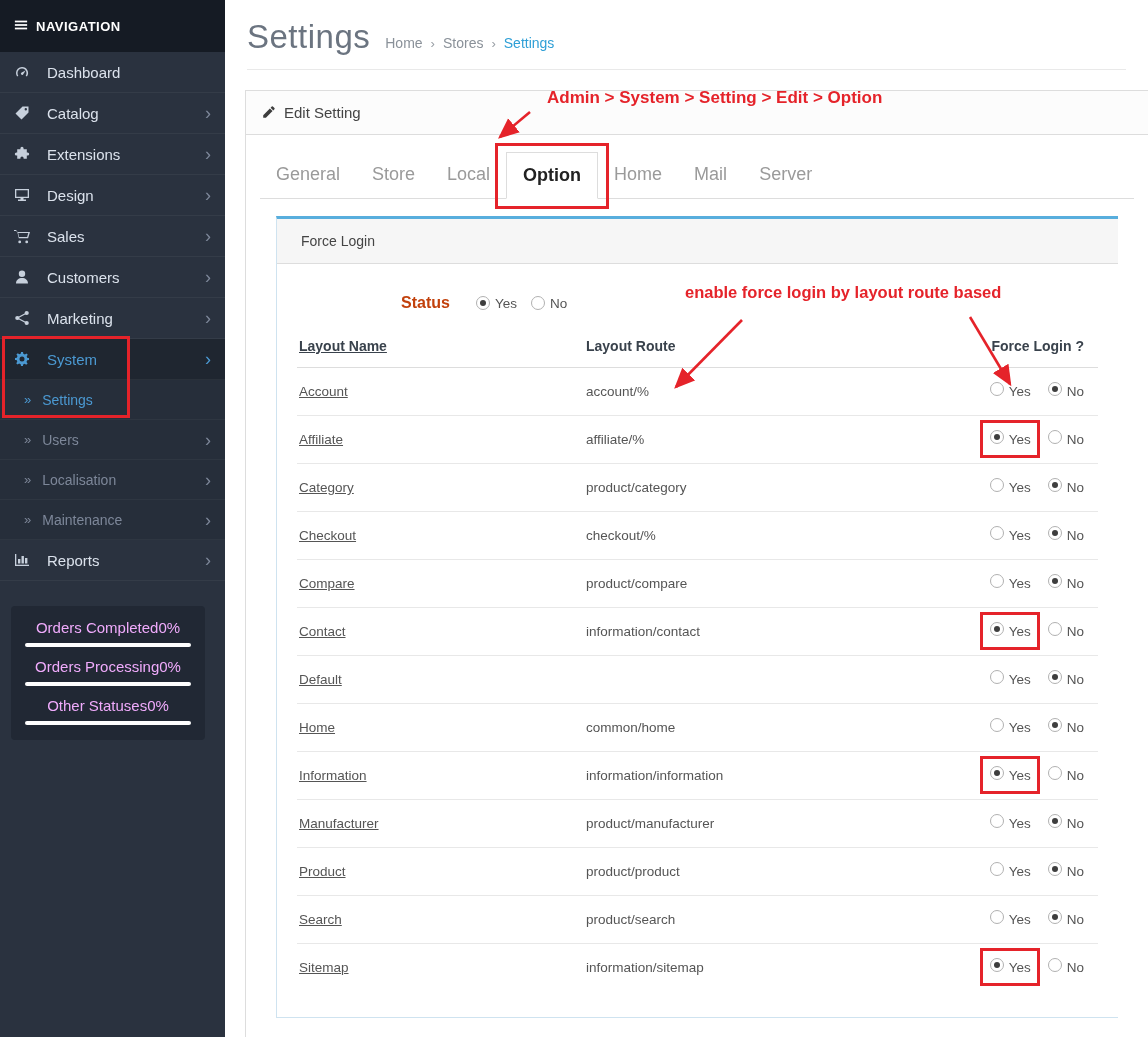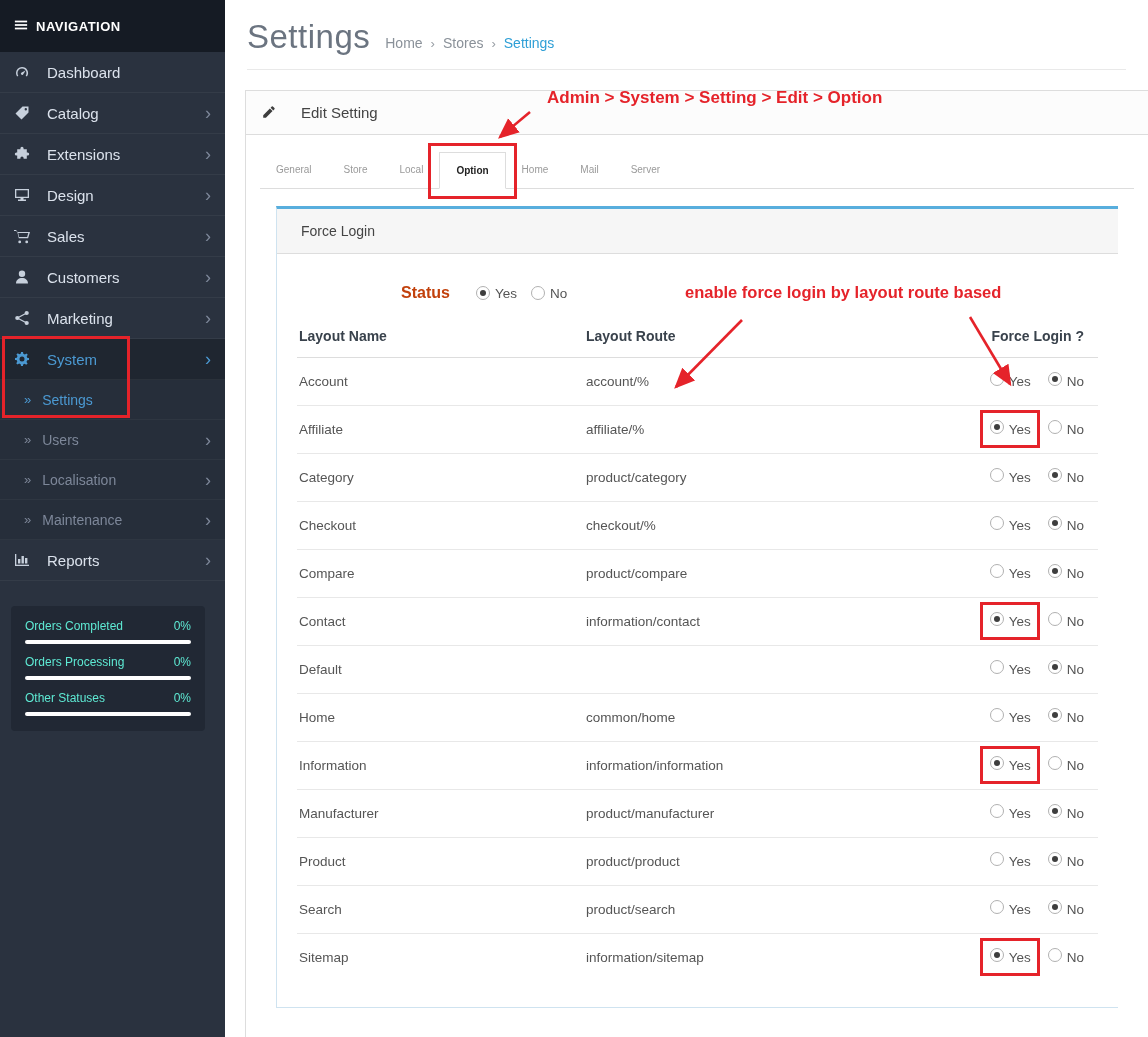--- a/index.html
+++ b/index.html
@@ -18,43 +18,43 @@
   .side-item.active { background:#1f2630; color:#4b99d2; }
   .side-item.active .s-icon, .side-item.active .s-chev { color:#4b99d2; }
   .submenu { background:#262e3a; }
   .sub-item { display:flex; align-items:center; height:40px; padding:0 14px 0 24px; color:#7d8799;
               font-size:14px; border-bottom:1px solid rgba(255,255,255,.04); cursor:pointer; }
   .sub-arrow { margin-right:11px; font-size:13px; }
   .sub-item.active { color:#4b99d2; }
   .stats { position:absolute; left:11px; top:606px; width:194px; background:#212834;
            border-radius:4px; padding:13px 14px 4px; }
   .stat { margin-bottom:11px; }
-  .stat-top { display:flex; justify-content:space-between; color:#5eead4; font-size:12px; margin-bottom:7px; }
+  .stat-top { display:flex; justify-content:center; color:#f0abfc; font-size:15px; margin-bottom:7px; }
   .stat-bar { height:4px; background:#fff; border-radius:2px; }
 
   
   .main { position:absolute; left:225px; top:0; right:0; bottom:0; background:#fff; }
   .page-head { padding:18px 22px 0; }
   .title-row { display:flex; align-items:baseline; gap:15px; }
   .page-title { font-size:33px; color:#6b7480; letter-spacing:.5px; }
   .breadcrumb { display:flex; align-items:center; gap:8px; font-size:14px; color:#8a9199; }
   .crumb { cursor:pointer; }
   .crumb.last { color:#2e9fd6; }
   .crumb-sep { color:#9aa0a6; font-size:13px; }
   .head-rule { border-bottom:1px solid #e9e9e9; margin-top:13px; }
 
   .outer-panel { position:absolute; left:20px; top:90px; right:0; bottom:0;
                  border:1px solid #ddd; border-right:0; border-bottom:0; background:#fff; }
   .panel-heading { padding:13px 16px; border-bottom:1px solid #ddd; background:#fcfcfc;
-                   color:#444; font-size:15px; display:flex; align-items:center; gap:26px; }
+                   color:#444; font-size:15px; display:flex; align-items:center; gap:9px; }
   .pencil { display:flex; color:#3d3d3d; }
 
   .tabs-wrap { padding:17px 14px 0; }
   .tabs { display:flex; border-bottom:1px solid #ddd; }
-  .tab { padding:12px 16px; font-size:10px; color:#9a9a9a; cursor:pointer;text-align:right; }
+  .tab { padding:12px 16px; font-size:18px; color:#9a9a9a; cursor:pointer;text-align:right; }
   .tab.active { position:relative; font-weight:bold; color:#222; background:#fff;
                 border:1px solid #ddd; border-bottom-color:#fff; margin-bottom:-1px; }
   .tab.active::after { content:""; position:absolute; left:-12px; right:-12px; top:-10px; bottom:-11px;
                        border:3px solid #e5232a; pointer-events:none; }
 
   .force-panel { margin:17px 16px 0; border:1px solid #cfe3f0; border-right:0;
                  border-top:3px solid #58aedd; background:#fff; }
   .force-heading { padding:14px 24px; background:#f6f6f6; border-bottom:1px solid #ddd;
                    color:#444; font-size:14px; }
   .force-body { padding:20px 20px 26px; }
@@ -71,21 +71,21 @@
   .rlabel { font-size:13.5px; color:#555; }
   .radio.boxed::after { content:""; position:absolute; left:-10px; top:-10px; right:-9px; bottom:-9px;
                         border:3px solid #e5232a; pointer-events:none; }
 
   .table { margin-top:12px; }
   .t-head { display:flex; font-weight:bold; font-size:14px; color:#39424c;
             padding:14px 0 13px; border-bottom:1px solid #ddd; }
   .t-row { display:flex; align-items:center; padding:14px 0; line-height:19px;
            border-bottom:1px solid #e8e8e8; font-size:13.5px; color:#555; }
   .t-row.last { border-bottom:0; }
-  .col-name { width:289px; padding-left:2px; }
+  .col-name { width:289px; padding-left:2px;text-decoration:underline; }
   .col-route { flex:1; }
   .col-force { width:195px; display:flex; justify-content:flex-end; gap:17px; padding-right:14px; }
   .t-head .col-force { display:block; text-align:right; }
 
   
   .rbox { position:absolute; border:3px solid #e5232a; z-index:30; pointer-events:none; }
   #box-system { left:2px; top:336px; width:128px; height:82px; }
   .anno { position:absolute; color:#e5232a; font-weight:bold; z-index:30; pointer-events:none; white-space:nowrap; }
   #anno-path { left:547px; top:88px; font-size:17px; }
   #anno-note { left:685px; top:283px; font-size:16.5px; }

